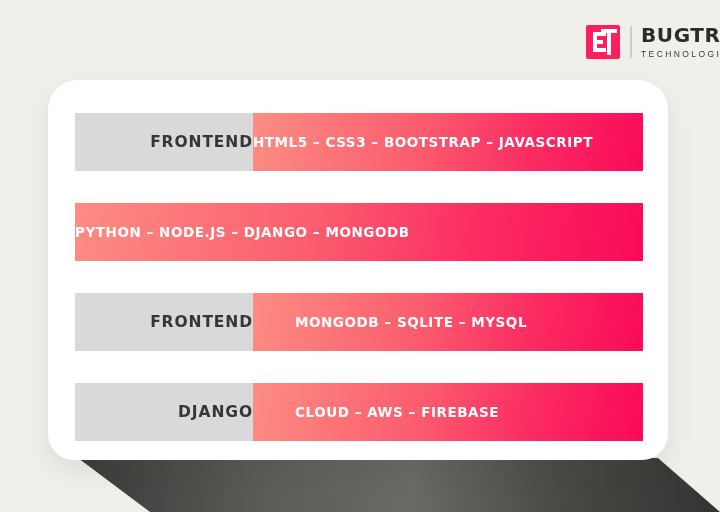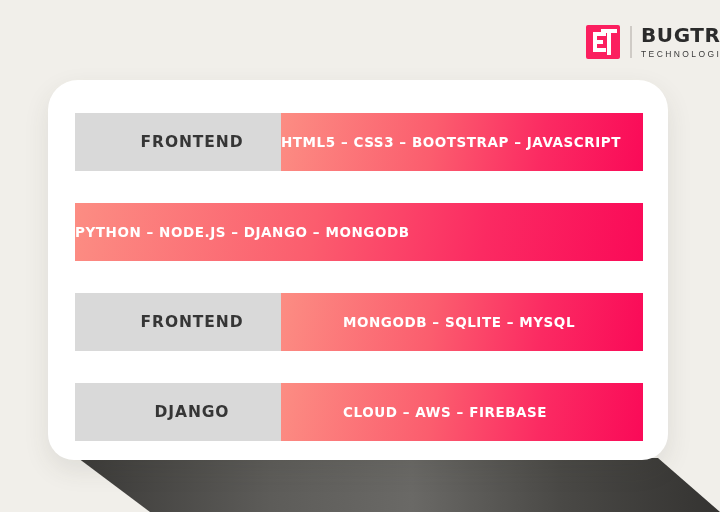--- a/index.html
+++ b/index.html
@@ -144,22 +144,21 @@
     margin-bottom: 32px;
   }
   .row:last-child { margin-bottom: 0; }
 
   .row-label {
     width: 178px;
     flex: 0 0 178px;
     background: #d9d9d9;
     display: flex;
     align-items: center;
-    justify-content: center;
-    padding-left: 28px;
+    justify-content: flex-end;
   }
   .row-label span {
     font-size: 15.5px;
     font-weight: 700;
     letter-spacing: 0.9px;
     color: #363636;
     font-family: "DejaVu Sans", sans-serif;
   }
 
   .row-items {
@@ -170,21 +169,21 @@
   }
   .row-items span {
     color: #ffffff;
     font-size: 13.5px;
     font-weight: 700;
     letter-spacing: 0.55px;
     font-family: "DejaVu Sans", sans-serif;
     white-space: nowrap;
   }
   .row-items.indent-sm span { }
-  .row-items.indent-lg span { padding-left: 42px; margin-left: 20px; }
+  .row-items.indent-lg span { padding-left: 42px; }
 </style>
 </head>
 <body>
 
 <div class="stage">
 
   <div class="logo">
     <div class="logo-mark">
       <div class="m-e-top"></div>
       <div class="m-e-mid"></div>

